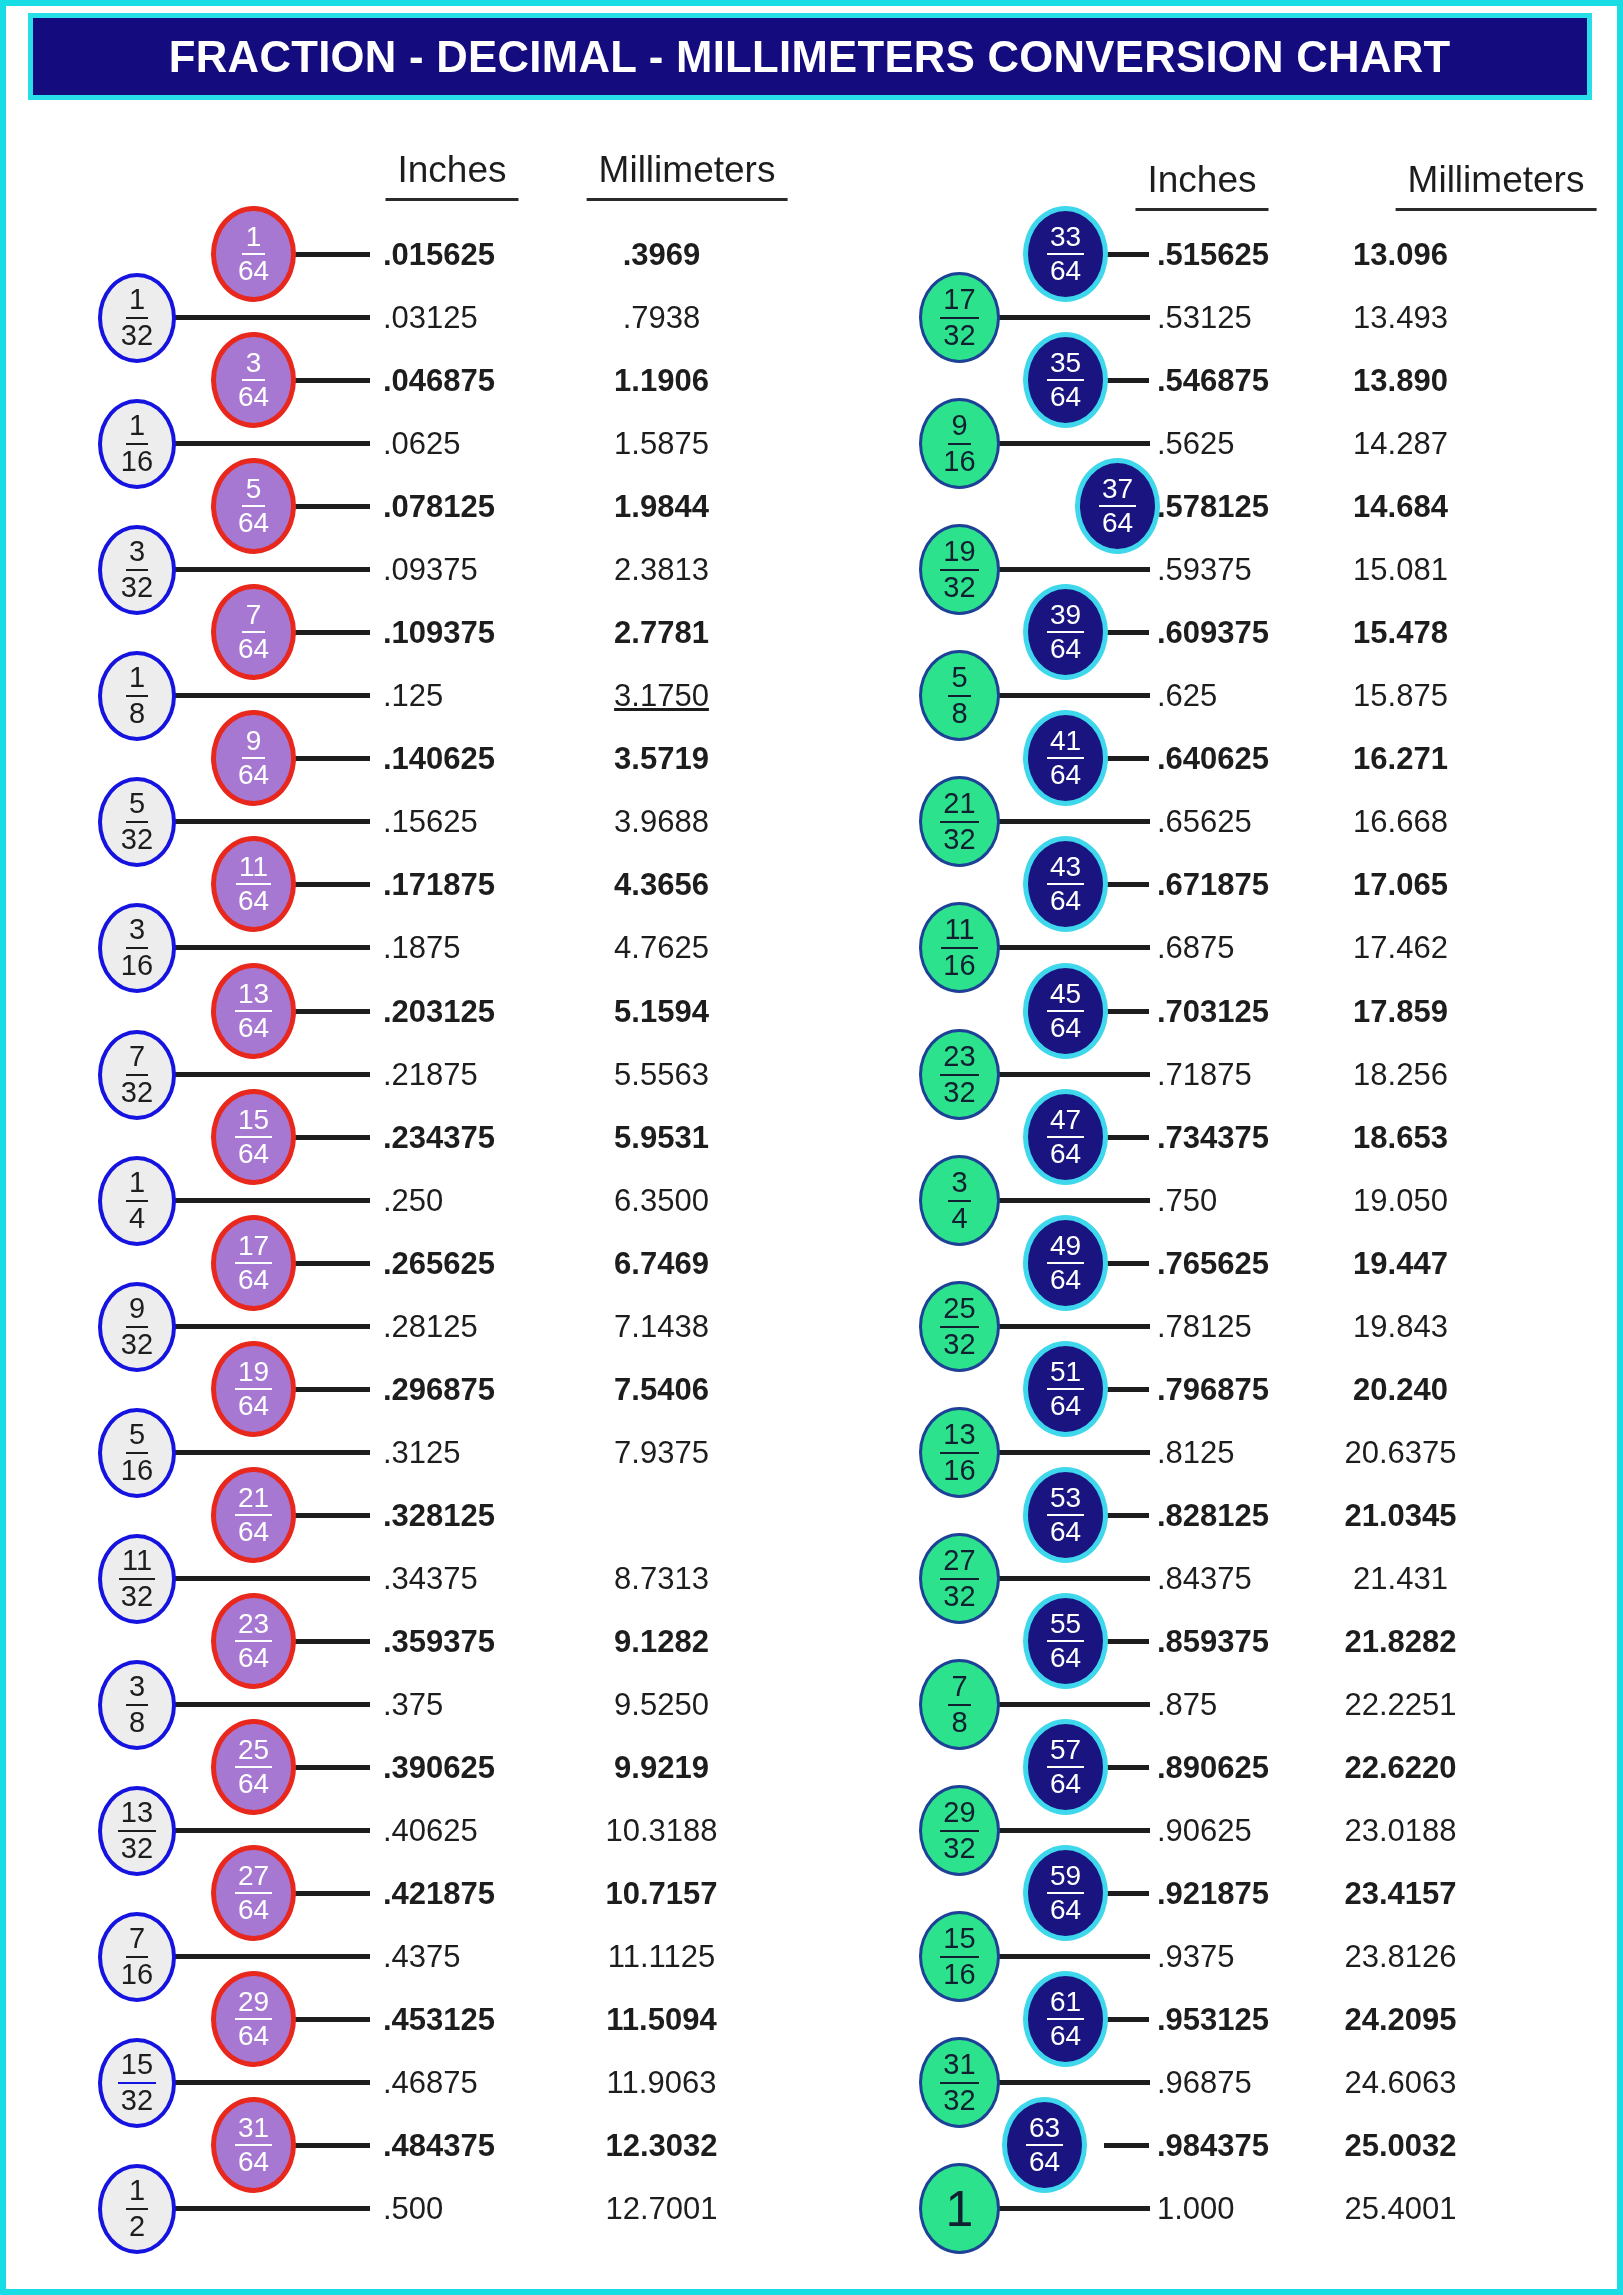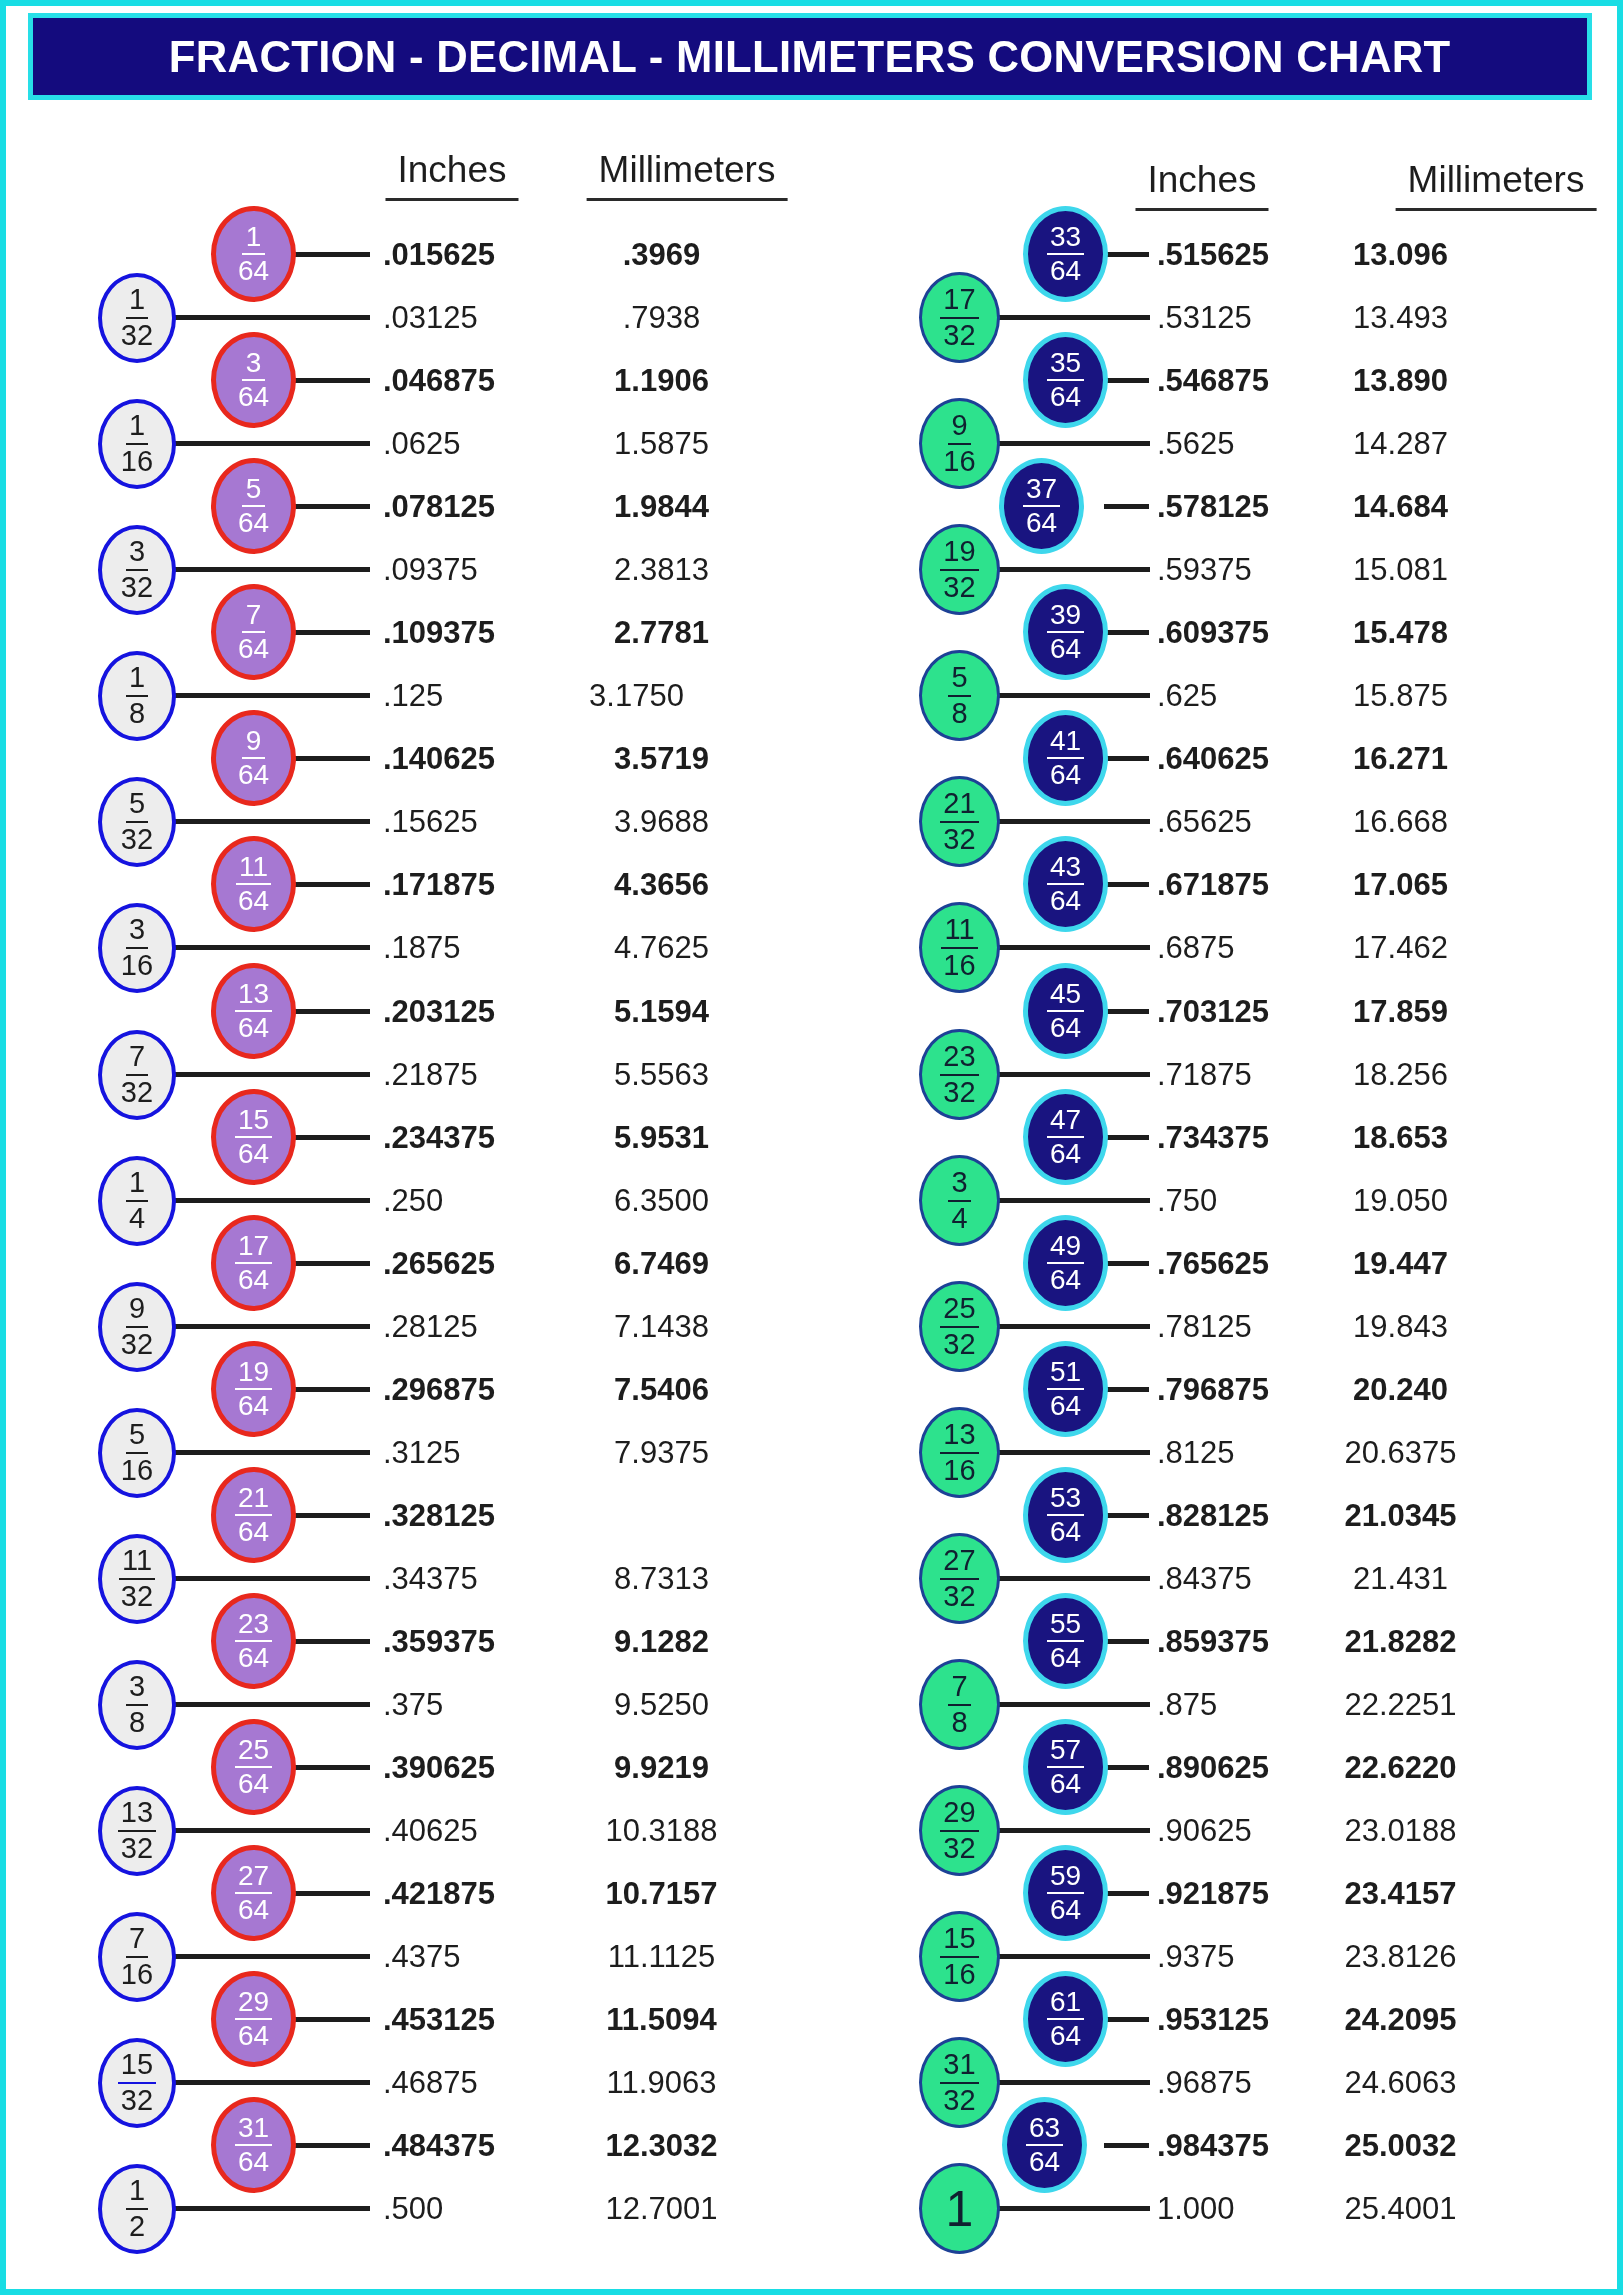--- a/index.html
+++ b/index.html
@@ -122,21 +122,21 @@
   </div>
       <div class="row" style="top: 664px;">
     <div class="circle c-left32" style="left: 98px; top: -13.4px; width: 78px; height: 90px;">
       <div class="frac">
         <span class="fnum">1</span>
         <span class="fden">8</span>
       </div>
     </div>
     <div class="connector" style="left: 173px; width: 197px;"></div>
     <div class="val inches" style="left: 383px;">.125</div>
-    <div class="val mm" style="left: 498px;">3.1750</div>
+    <div class="val mm" style="left: 523px; text-decoration: underline;">3.1750</div>
   </div>
       <div class="row" style="top: 727px;">
     <div class="circle c-left64" style="left: 211px; top: -16.7px; width: 85px; height: 96px;">
       <div class="frac">
         <span class="fnum">9</span>
         <span class="fden">64</span>
       </div>
     </div>
     <div class="connector" style="left: 293px; width: 77px;"></div>
     <div class="val inches bold" style="left: 383px;">.140625</div>
@@ -434,21 +434,21 @@
       <div class="frac">
         <span class="fnum">9</span>
         <span class="fden">16</span>
       </div>
     </div>
     <div class="connector" style="left: 997px; width: 153px;"></div>
     <div class="val inches" style="left: 1157px;">.5625</div>
     <div class="val mm" style="left: 1262px;">14.287</div>
   </div>
       <div class="row" style="top: 475px;">
-    <div class="circle c-right64" style="left: 999px; top: -16.7px; width: 85px; height: 96px; align-items: center;">
+    <div class="circle c-right64" style="left: 1075px; top: -16.7px; width: 85px; height: 96px; align-items: center;">
       <div class="frac">
         <span class="fnum">37</span>
         <span class="fden">64</span>
       </div>
     </div>
     <div class="connector" style="left: 1104px; width: 45px;"></div>
     <div class="val inches bold" style="left: 1157px;">.578125</div>
     <div class="val mm bold" style="left: 1262px;">14.684</div>
   </div>
       <div class="row" style="top: 538px;">

